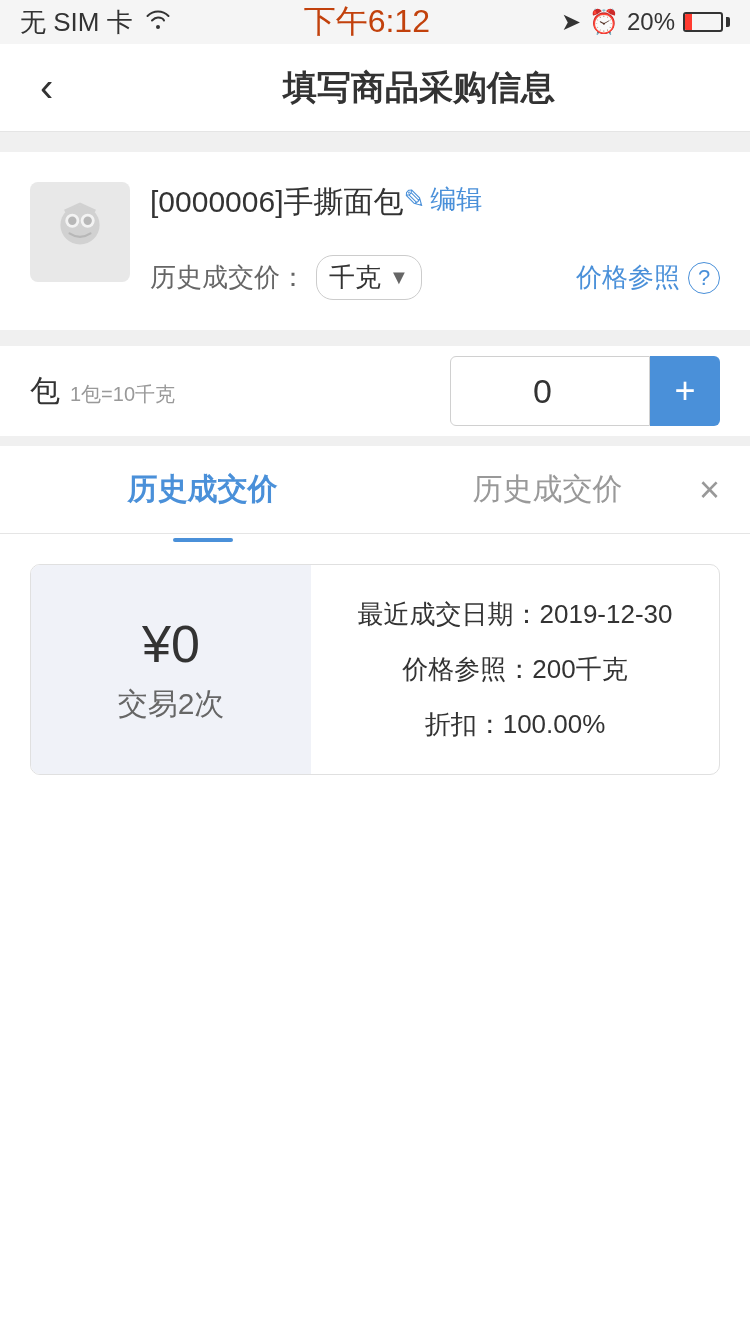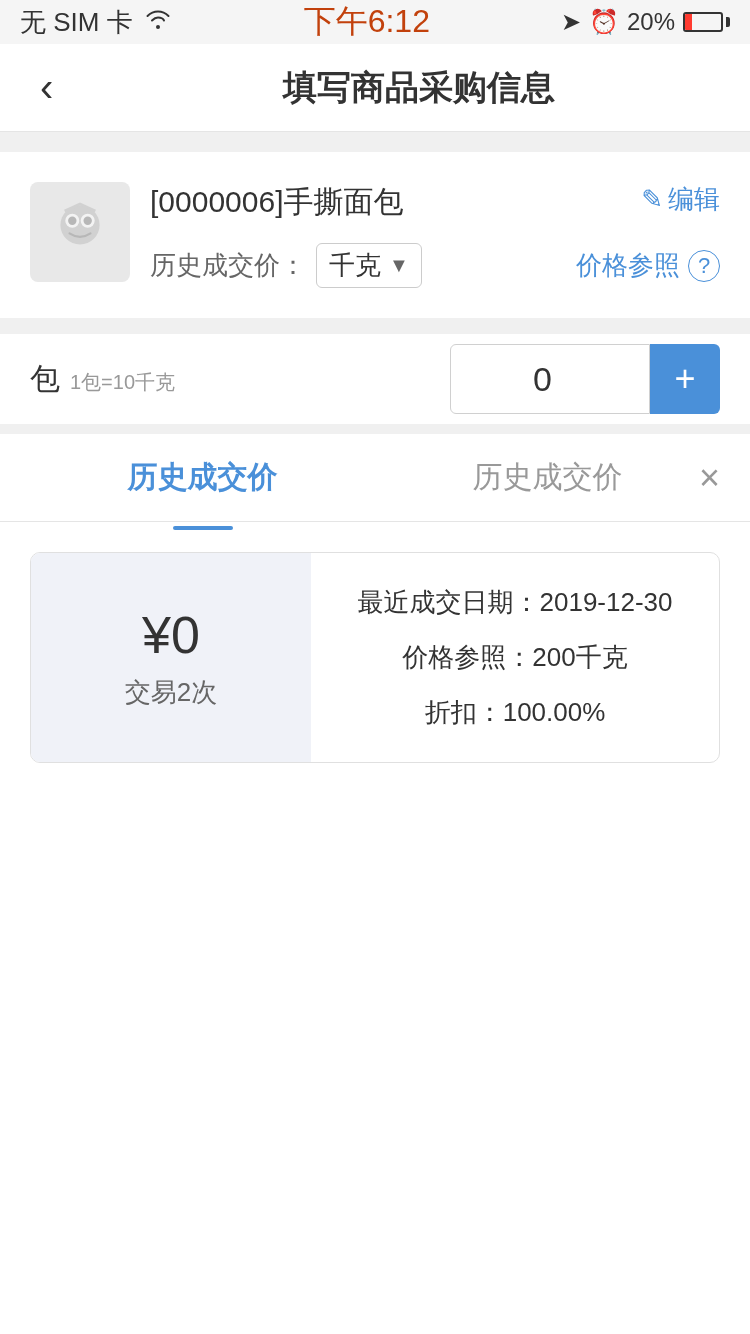--- a/index.html
+++ b/index.html
@@ -118,23 +118,22 @@
     .product-image svg {
       width: 70px;
       height: 70px;
       opacity: 0.5;
     }
     .product-info {
       flex: 1;
     }
     .product-header {
       display: flex;
-      justify-content: space-between;
       align-items: flex-start;
-      margin-bottom: 20px;
+      margin-bottom: 32px;
     }
     .product-name {
       font-size: 30px;
       color: #333;
       font-weight: 500;
     }
     .edit-btn {
       font-size: 26px;
       color: #4a90d9;
       display: flex;
@@ -148,21 +147,21 @@
       justify-content: space-between;
     }
     .unit-label {
       font-size: 26px;
       color: #666;
     }
     .unit-select {
       display: inline-flex;
       align-items: center;
       border: 1px solid #ccc;
-      border-radius: 6px;
+      border-radius: 17px;
       padding: 4px 12px;
       font-size: 26px;
       color: #333;
       gap: 8px;
       cursor: pointer;
     }
     .unit-select-arrow {
       font-size: 20px;
       color: #666;
     }
@@ -305,21 +304,21 @@
       justify-content: center;
       padding: 40px 20px;
       gap: 10px;
     }
     .history-price {
       font-size: 52px;
       color: #333;
       font-weight: 500;
     }
     .history-trades {
-      font-size: 26px;
+      font-size: 30px;
       color: #666;
     }
     .history-right {
       flex: 1;
       padding: 30px 30px;
       display: flex;
       flex-direction: column;
       justify-content: center;
       gap: 16px;
       text-align: center;

